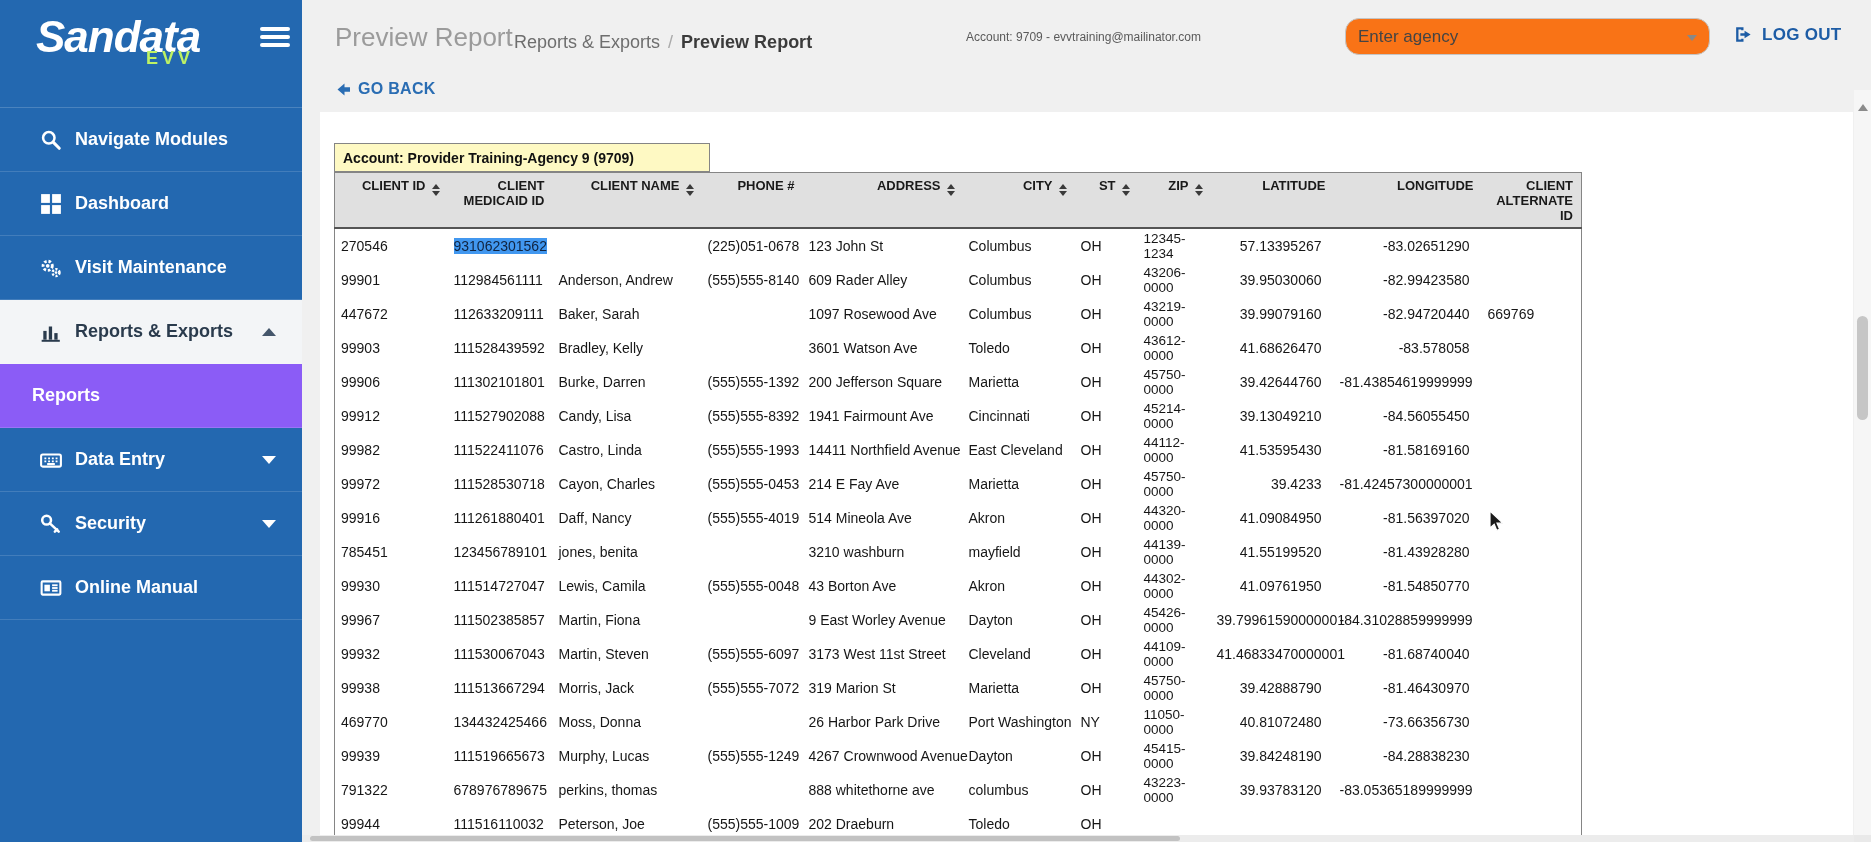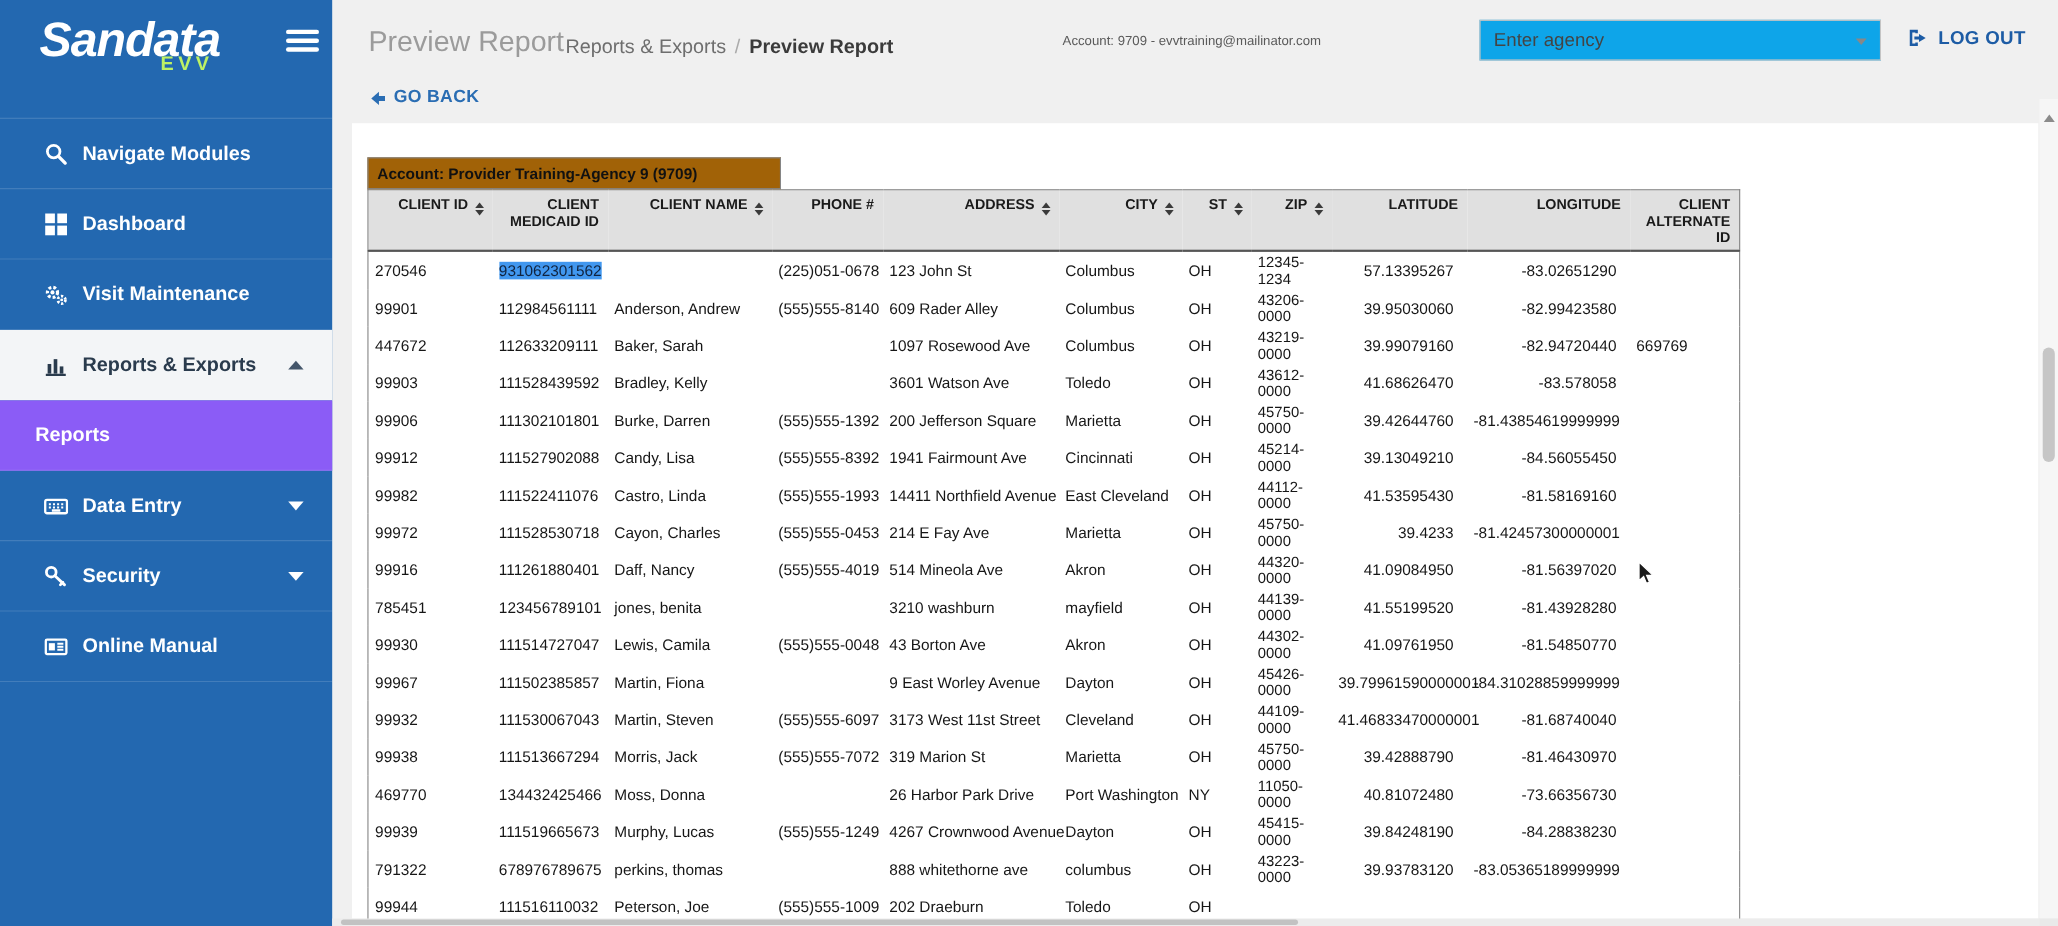--- a/index.html
+++ b/index.html
@@ -28,36 +28,36 @@
   .chev-down{border-left:7px solid transparent;border-right:7px solid transparent;border-top:8px solid #fff;}
 
   
   .main-bg{position:absolute;left:302px;top:0;width:1569px;height:842px;background:#f0f0f0;}
   .panel{position:absolute;left:320px;top:112px;width:1533px;height:723px;background:#ffffff;}
   .page-title{position:absolute;left:335px;top:22px;font-size:26px;color:#9b9b9b;}
   .breadcrumb{position:absolute;left:514px;top:32px;font-size:18px;color:#6e6e6e;}
   .breadcrumb .sep{color:#aaa;margin:0 8px;}
   .breadcrumb .current{color:#3b3b3b;font-weight:700;}
   .account-info{position:absolute;left:966px;top:30px;font-size:12px;color:#5a5a5a;text-align:right;}
-  .agency-select{position:absolute;left:1345px;top:18px;width:365px;height:37px;background:#0ea5e9;
-    border:1px solid #c4c4c4;border-radius:0;box-sizing:border-box;cursor:pointer;}
+  .agency-select{position:absolute;left:1345px;top:18px;width:365px;height:37px;background:#f97316;
+    border:1px solid #c4c4c4;border-radius:14px;box-sizing:border-box;cursor:pointer;}
   .agency-select .sel-text{position:absolute;left:12px;top:8px;font-size:17px;color:#444;}
   .sel-caret{position:absolute;right:12px;top:16px;width:0;height:0;
     border-left:5px solid transparent;border-right:5px solid transparent;border-top:6px solid #888;}
   .logout{position:absolute;left:1733px;top:24px;display:flex;align-items:center;cursor:pointer;}
   .logout .icon{width:21px;height:21px;color:#1d5ca5;margin-right:8px;}
   .logout .icon svg{width:100%;height:100%;display:block;}
   .logout .txt{font-size:17px;font-weight:700;color:#1d5ca5;letter-spacing:0.3px;}
   .go-back{position:absolute;left:335px;top:80px;display:flex;align-items:center;cursor:pointer;}
   .go-back .icon{width:17px;height:17px;color:#2a6db3;margin-right:6px;}
   .go-back .icon svg{width:100%;height:100%;display:block;}
   .go-back .txt{font-size:16px;font-weight:700;color:#2a6db3;letter-spacing:0.3px;}
 
   
-  .account-box{position:absolute;left:334px;top:143px;width:376px;height:29px;background:#a16207;
+  .account-box{position:absolute;left:334px;top:143px;width:376px;height:29px;background:#fef9c3;
     border:1px solid #858585;box-sizing:border-box;font-size:14px;font-weight:700;color:#111;
     padding:6px 0 0 8px;z-index:3;}
   #report-table{position:absolute;left:334px;top:172px;width:1247px;border-collapse:collapse;
     table-layout:fixed;background:#fff;border:1px solid #858585;z-index:2;}
   #report-table th{background:#e0e0e0;border-bottom:2px solid #555;font-size:13px;font-weight:700;
     color:#1a1a1a;text-align:right;vertical-align:top;padding:5px 8px 4px 6px;line-height:15px;}
   #report-table td{font-size:14px;color:#161616;padding:0 8px 0 6px;height:34px;
     vertical-align:middle;white-space:nowrap;overflow:visible;}
   #report-table td.align-right{text-align:right;padding-right:12px;}
   #report-table td.zip-cell{font-size:13.5px;line-height:15px;}

